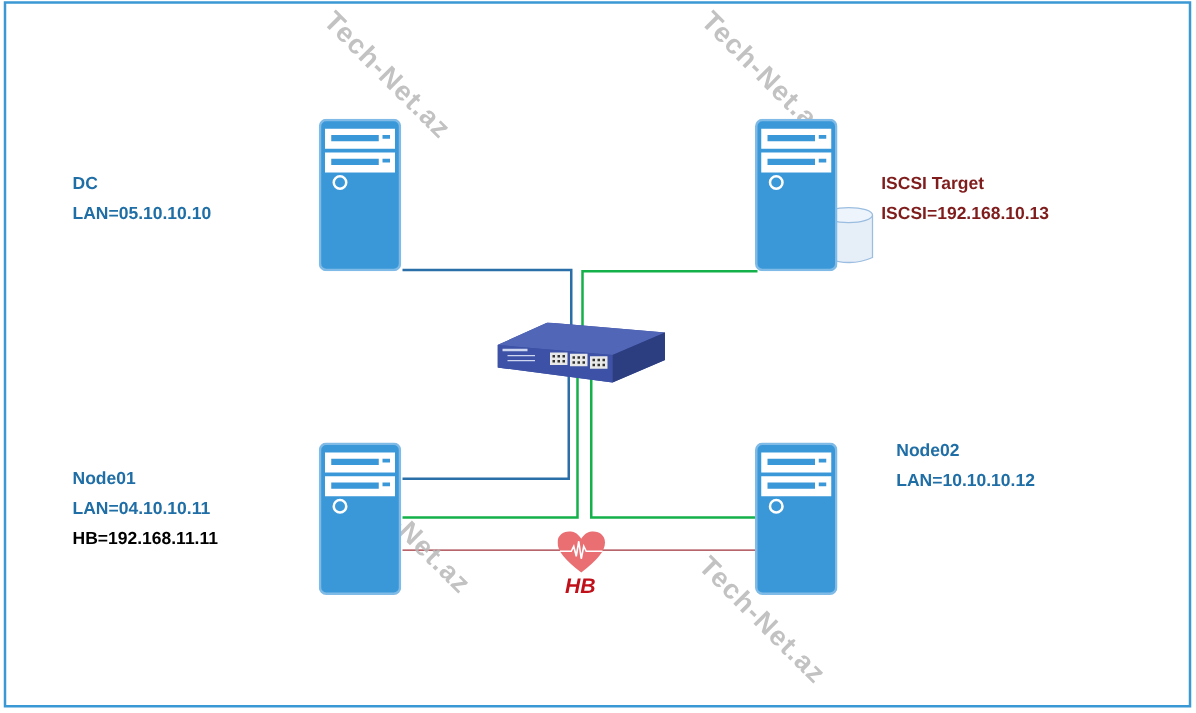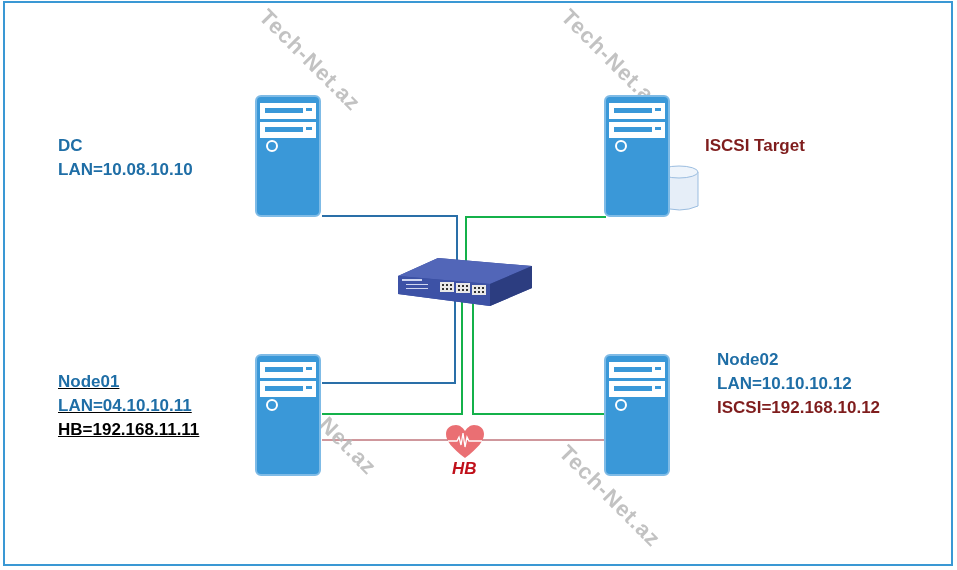--- a/index.html
+++ b/index.html
@@ -1,20 +1,20 @@
 <!DOCTYPE html>
 <html><head>
 <meta charset="utf-8">
 <style>
   html,body{margin:0;padding:0;background:#fff;}
   body{width:957px;height:570px;position:relative;overflow:hidden;font-family:"Liberation Sans",sans-serif;}
   .frame{position:absolute;left:3px;top:1px;width:950px;height:565px;border:2px solid #3a98d4;box-sizing:border-box;}
   svg.wires{position:absolute;left:0;top:0;}
   .server{position:absolute;width:66px;height:122px;}
-  .label{position:absolute;font-weight:bold;font-size:17px;line-height:24px;white-space:nowrap;}
+  .label{position:absolute;font-weight:bold;font-size:14px;line-height:24px;white-space:nowrap;}
   .label div{height:24px;}
   .blue{color:#1f6ea6;}
   .green{color:#7f1d1d;}
   .red{color:#000000;}
   .switch{position:absolute;left:398px;top:258px;width:134px;height:56px;}
   .heart{position:absolute;left:446px;top:425px;width:38px;height:34px;}
   .hb{position:absolute;left:452px;top:459px;font-weight:bold;font-size:17px;color:#c0101a;font-style:italic;}
   .wm{position:absolute;font-size:22px;font-weight:bold;color:#b8b8b8;letter-spacing:1px;opacity:.85;transform-origin:left top;transform:rotate(45deg);white-space:nowrap;}
   .disk{position:absolute;left:660px;top:162px;width:40px;height:52px;}
 </style>
@@ -122,30 +122,30 @@
 </svg>
 
 <svg class="heart" viewBox="0 0 38 34">
   <path d="M19,33 C6,23 0,16 0,9 C0,3 5,0 10,0 C14,0 17,3 19,6 C21,3 24,0 28,0 C33,0 38,3 38,9 C38,16 32,23 19,33 Z" fill="#ea6f73"></path>
   <polyline points="2,16 11,16 13,12 15,20 17,8 19,22 21,12 23,16 36,16" fill="none" stroke="#fff" stroke-width="1.3"></polyline>
 </svg>
 <div class="hb">HB</div>
 
 <div class="label" style="left:58px;top:134px;">
   <div class="blue">DC</div>
-  <div class="blue">LAN=10.08.10.10</div>
+  <div class="blue">LAN=05.10.10.10</div>
 </div>
 
 <div class="label" style="left:705px;top:134px;">
   <div class="green">ISCSI Target</div>
+  <div class="green">ISCSI=192.168.10.13</div>
 </div>
 
-<div class="label" style="left:58px;top:370px;text-decoration:underline;">
+<div class="label" style="left:58px;top:370px;">
   <div class="blue">Node01</div>
   <div class="blue">LAN=04.10.10.11</div>
   <div class="red">HB=192.168.11.11</div>
 </div>
 
 <div class="label" style="left:705px;top:348px;margin-left:12px;">
   <div class="blue">Node02</div>
   <div class="blue">LAN=10.10.10.12</div>
-  <div class="green">ISCSI=192.168.10.12</div>
 </div>
 
 </body></html>

